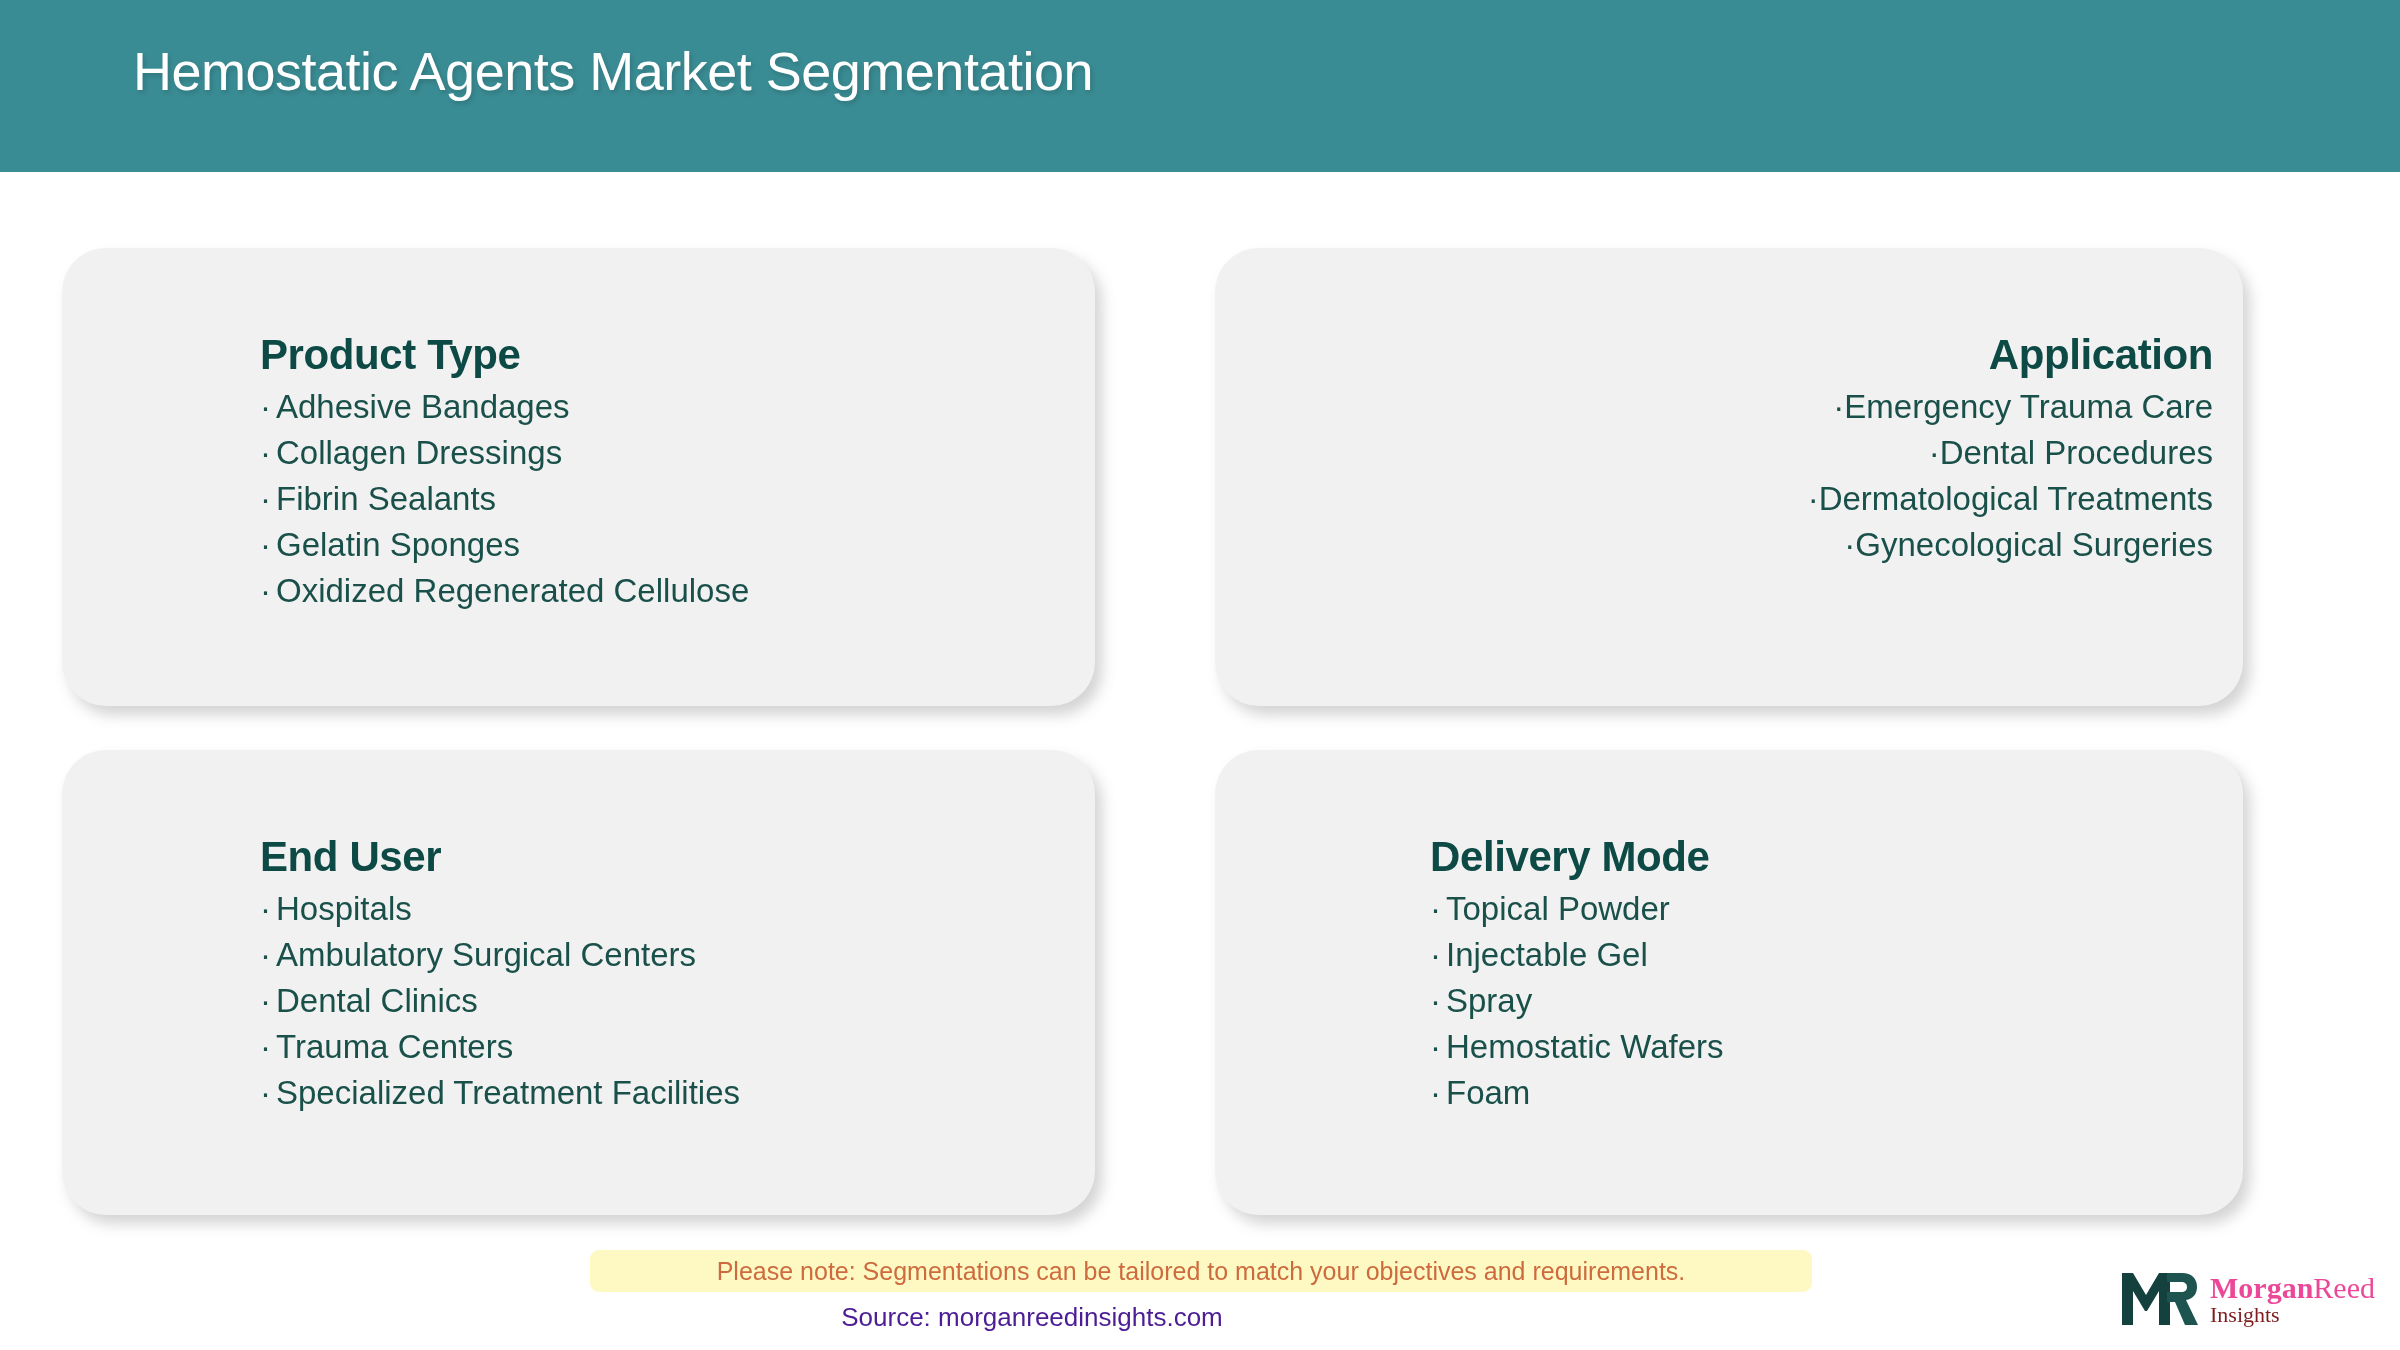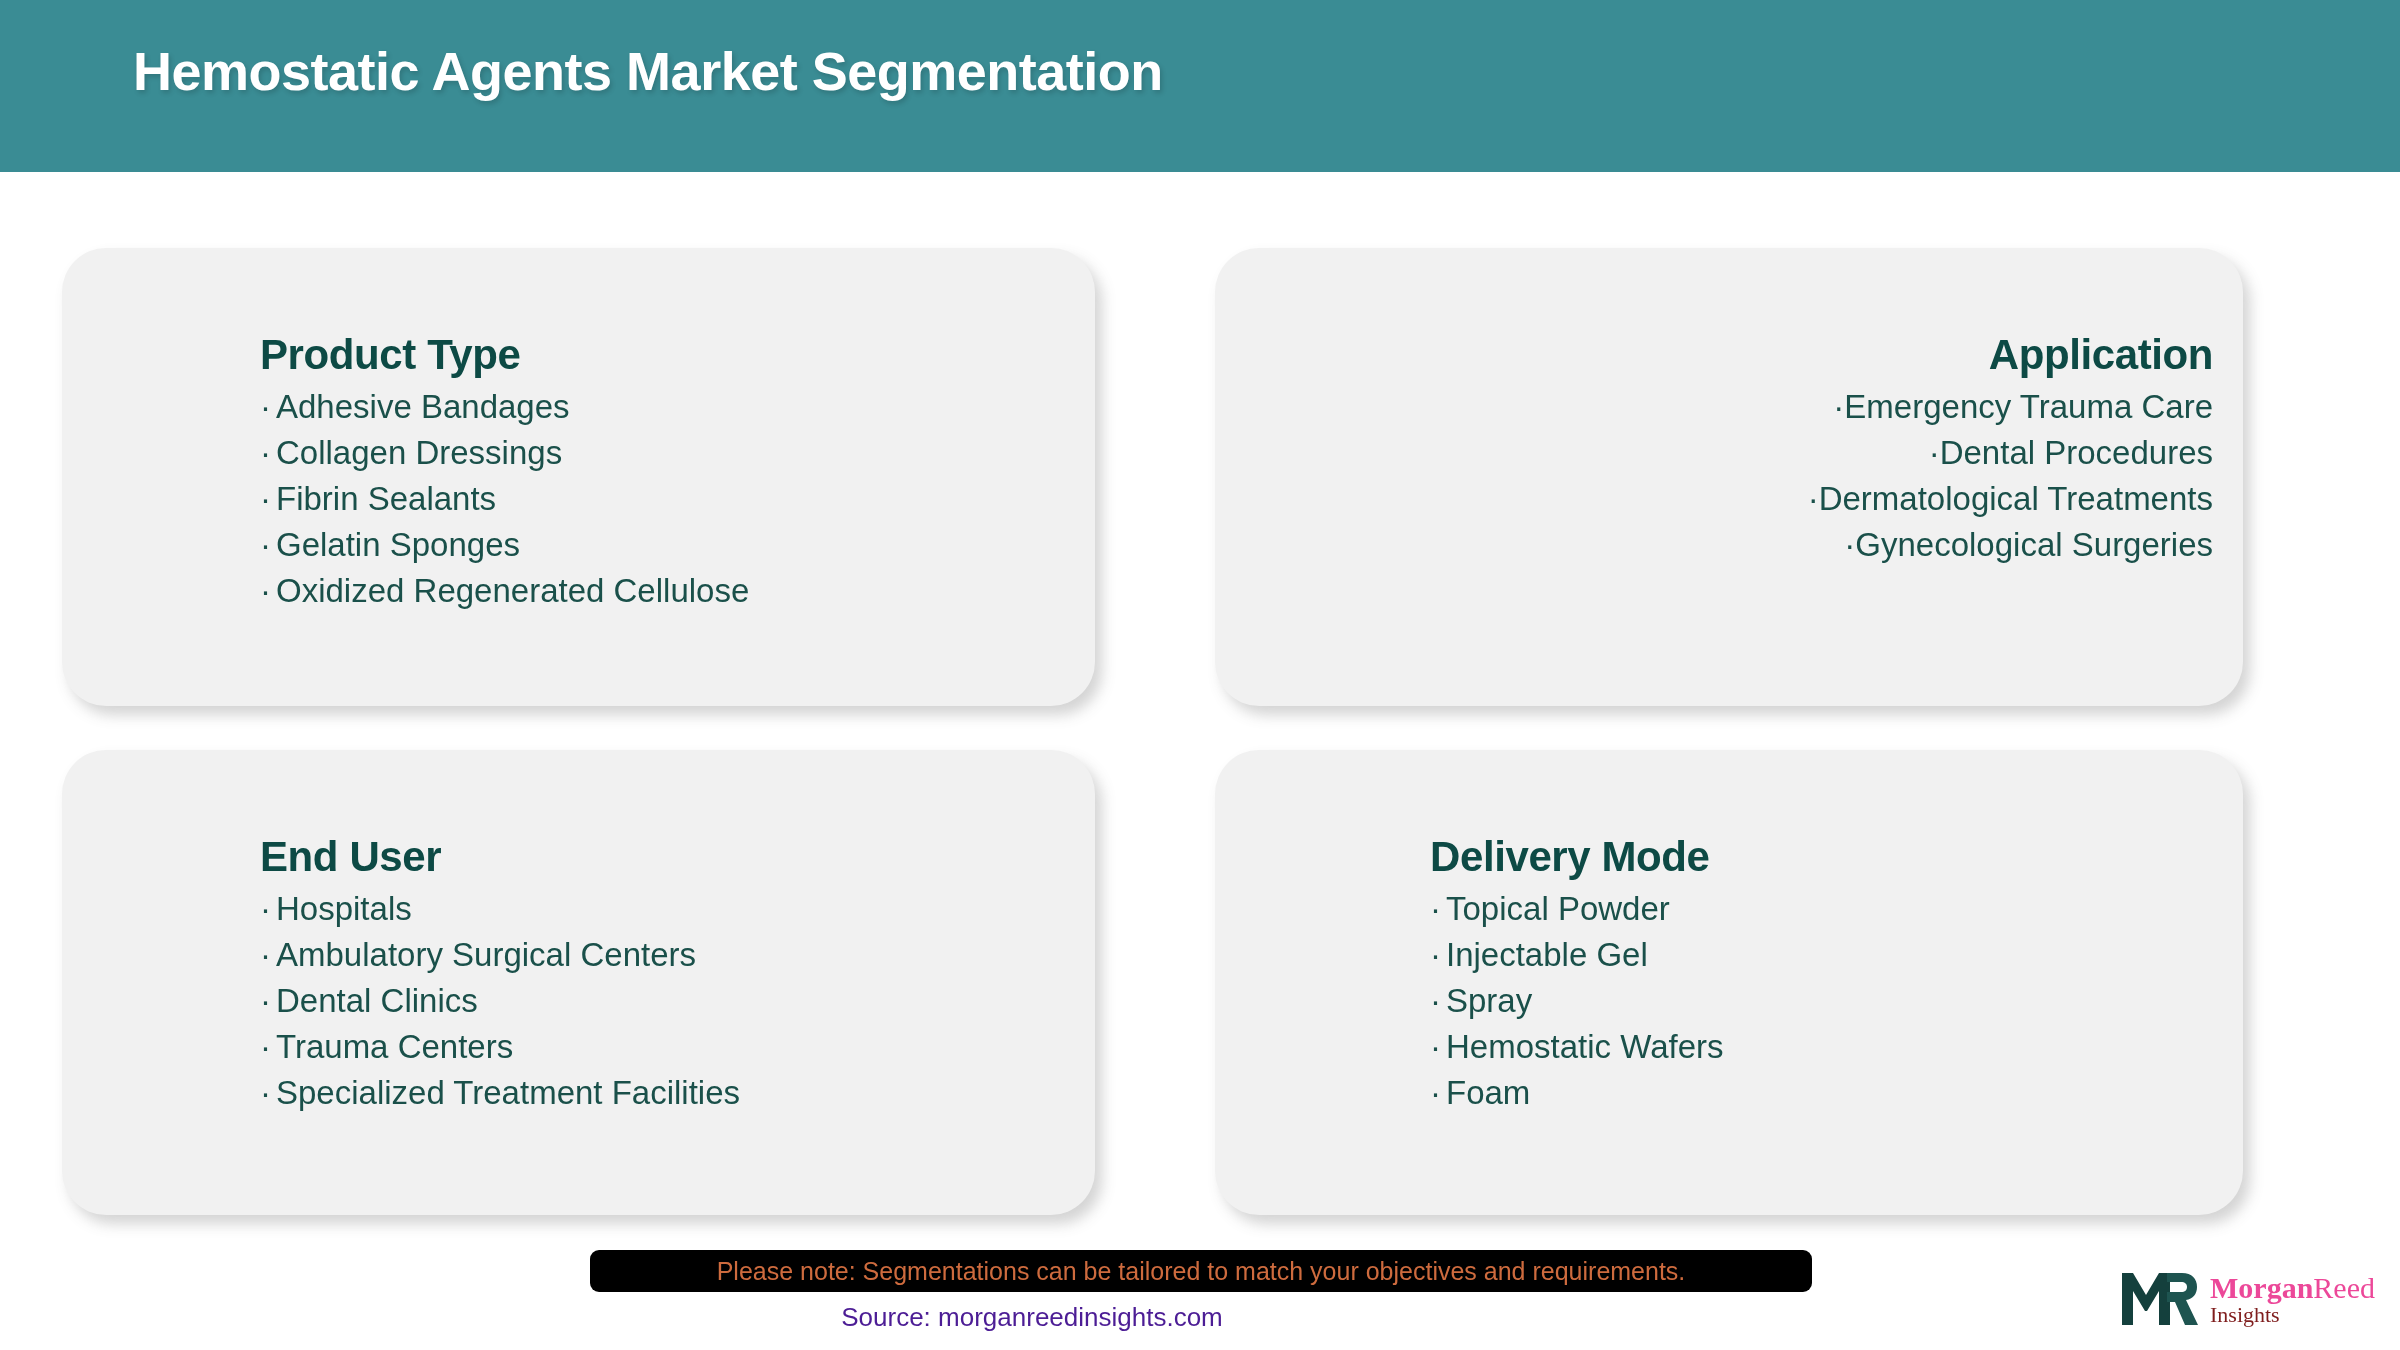--- a/index.html
+++ b/index.html
@@ -23,21 +23,21 @@
     width: 2400px;
     height: 172px;
     background: #3A8C94;
     box-sizing: border-box;
   }
   .header-title {
     position: absolute;
     left: 133px;
     top: 40px;
     font-size: 54px;
-    font-weight: bold;
+    font-weight: normal;
     color: #ffffff;
     letter-spacing: -0.5px;
     white-space: nowrap;
     text-shadow: 2px 3px 5px rgba(0,0,0,0.16);
   }
 
   
   .cards-area {
     position: absolute;
     left: 0;
@@ -100,21 +100,21 @@
     top: 1232px;
     width: 2400px;
     height: 118px;
   }
   .note-pill {
     position: absolute;
     left: 590px;
     top: 18px;
     width: 1222px;
     height: 42px;
-    background: #000000;
+    background: #fef9c3;
     border-radius: 9px;
     display: flex;
     align-items: center;
     justify-content: center;
     box-sizing: border-box;
   }
   .note-text {
     font-size: 25px;
     color: #CE6B3E;
     white-space: nowrap;

